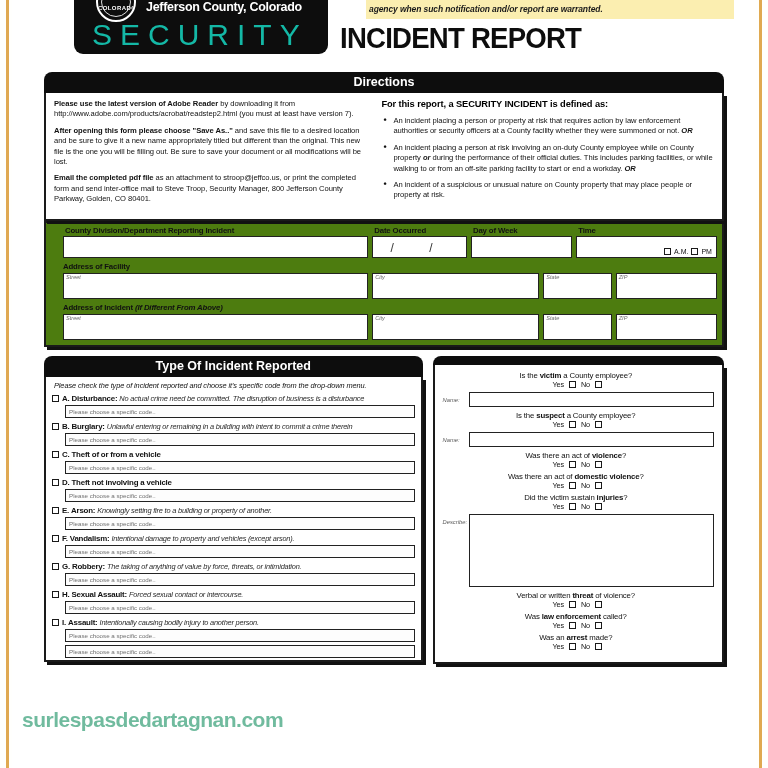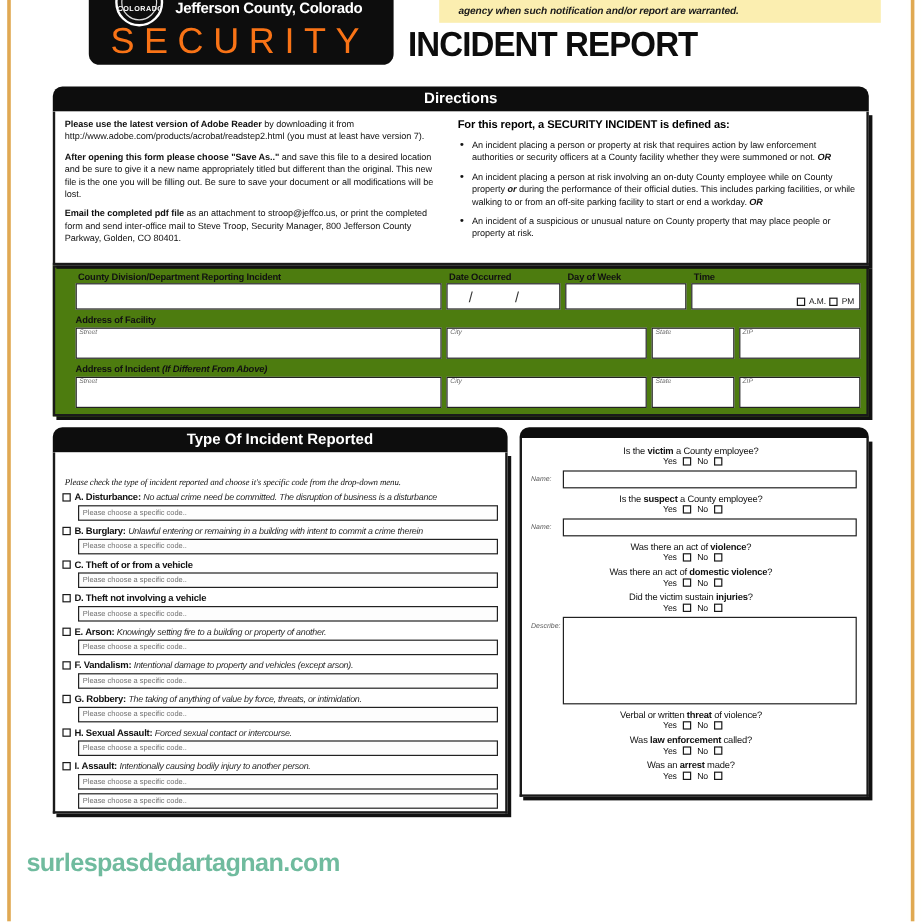--- a/index.html
+++ b/index.html
@@ -36,21 +36,21 @@
   }
   .yellow-note {
     position: absolute;
     left: 322px; top: 0px;
     width: 368px; height: 19px;
     background: #fbeeb0;
     font-size: 8.5px;
     font-style: italic;
     font-weight: bold;
     color: #1a1a1a;
-    padding: 4px 8px 0 16px;
+    padding: 4px 8px 0 3px;
     line-height: 10px;
     letter-spacing: -0.1px;
     white-space: nowrap;
     overflow: hidden;
   }
   .logo-block {
     position: absolute;
     left: 30px; top: -26px;
     width: 254px; height: 80px;
     background: #0d0d0d;
@@ -89,21 +89,21 @@
     letter-spacing: -0.3px;
     color: #fff;
     white-space: nowrap;
   }
   .logo-security {
     position: absolute;
     left: 18px; top: 44px;
     font-size: 30px;
     font-weight: normal;
     letter-spacing: 8px;
-    color: #f97316;
+    color: #14b8a6;
     white-space: nowrap;
     font-family: "Liberation Sans", sans-serif;
   }
   .title-incident {
     position: absolute;
     left: 296px; top: 22px;
     font-size: 29px;
     font-weight: bold;
     letter-spacing: -0.8px;
     color: #0d0d0d;
@@ -227,23 +227,22 @@
   }
 
   
   .mid-wrap { display: flex; gap: 10px; margin-top: 9px; }
   .mid-left { width: 56.5%; }
   .mid-right { width: 43.5%; }
   .intro-line {
     font-size: 7.4px;
     font-style: italic;
     color: #111;
-    padding: 20px 6px 3px 8px;
+    padding: 4px 6px 3px 8px;
     letter-spacing: -0.1px;
-    font-family: Liberation Serif, serif;
   }
   .inc-item { padding: 0 6px 0 6px; }
   .inc-head {
     font-size: 7.9px;
     color: #111;
     white-space: nowrap;
     letter-spacing: -0.2px;
     line-height: 11px;
   }
   .inc-head .cbx { margin-right: 3px; }

